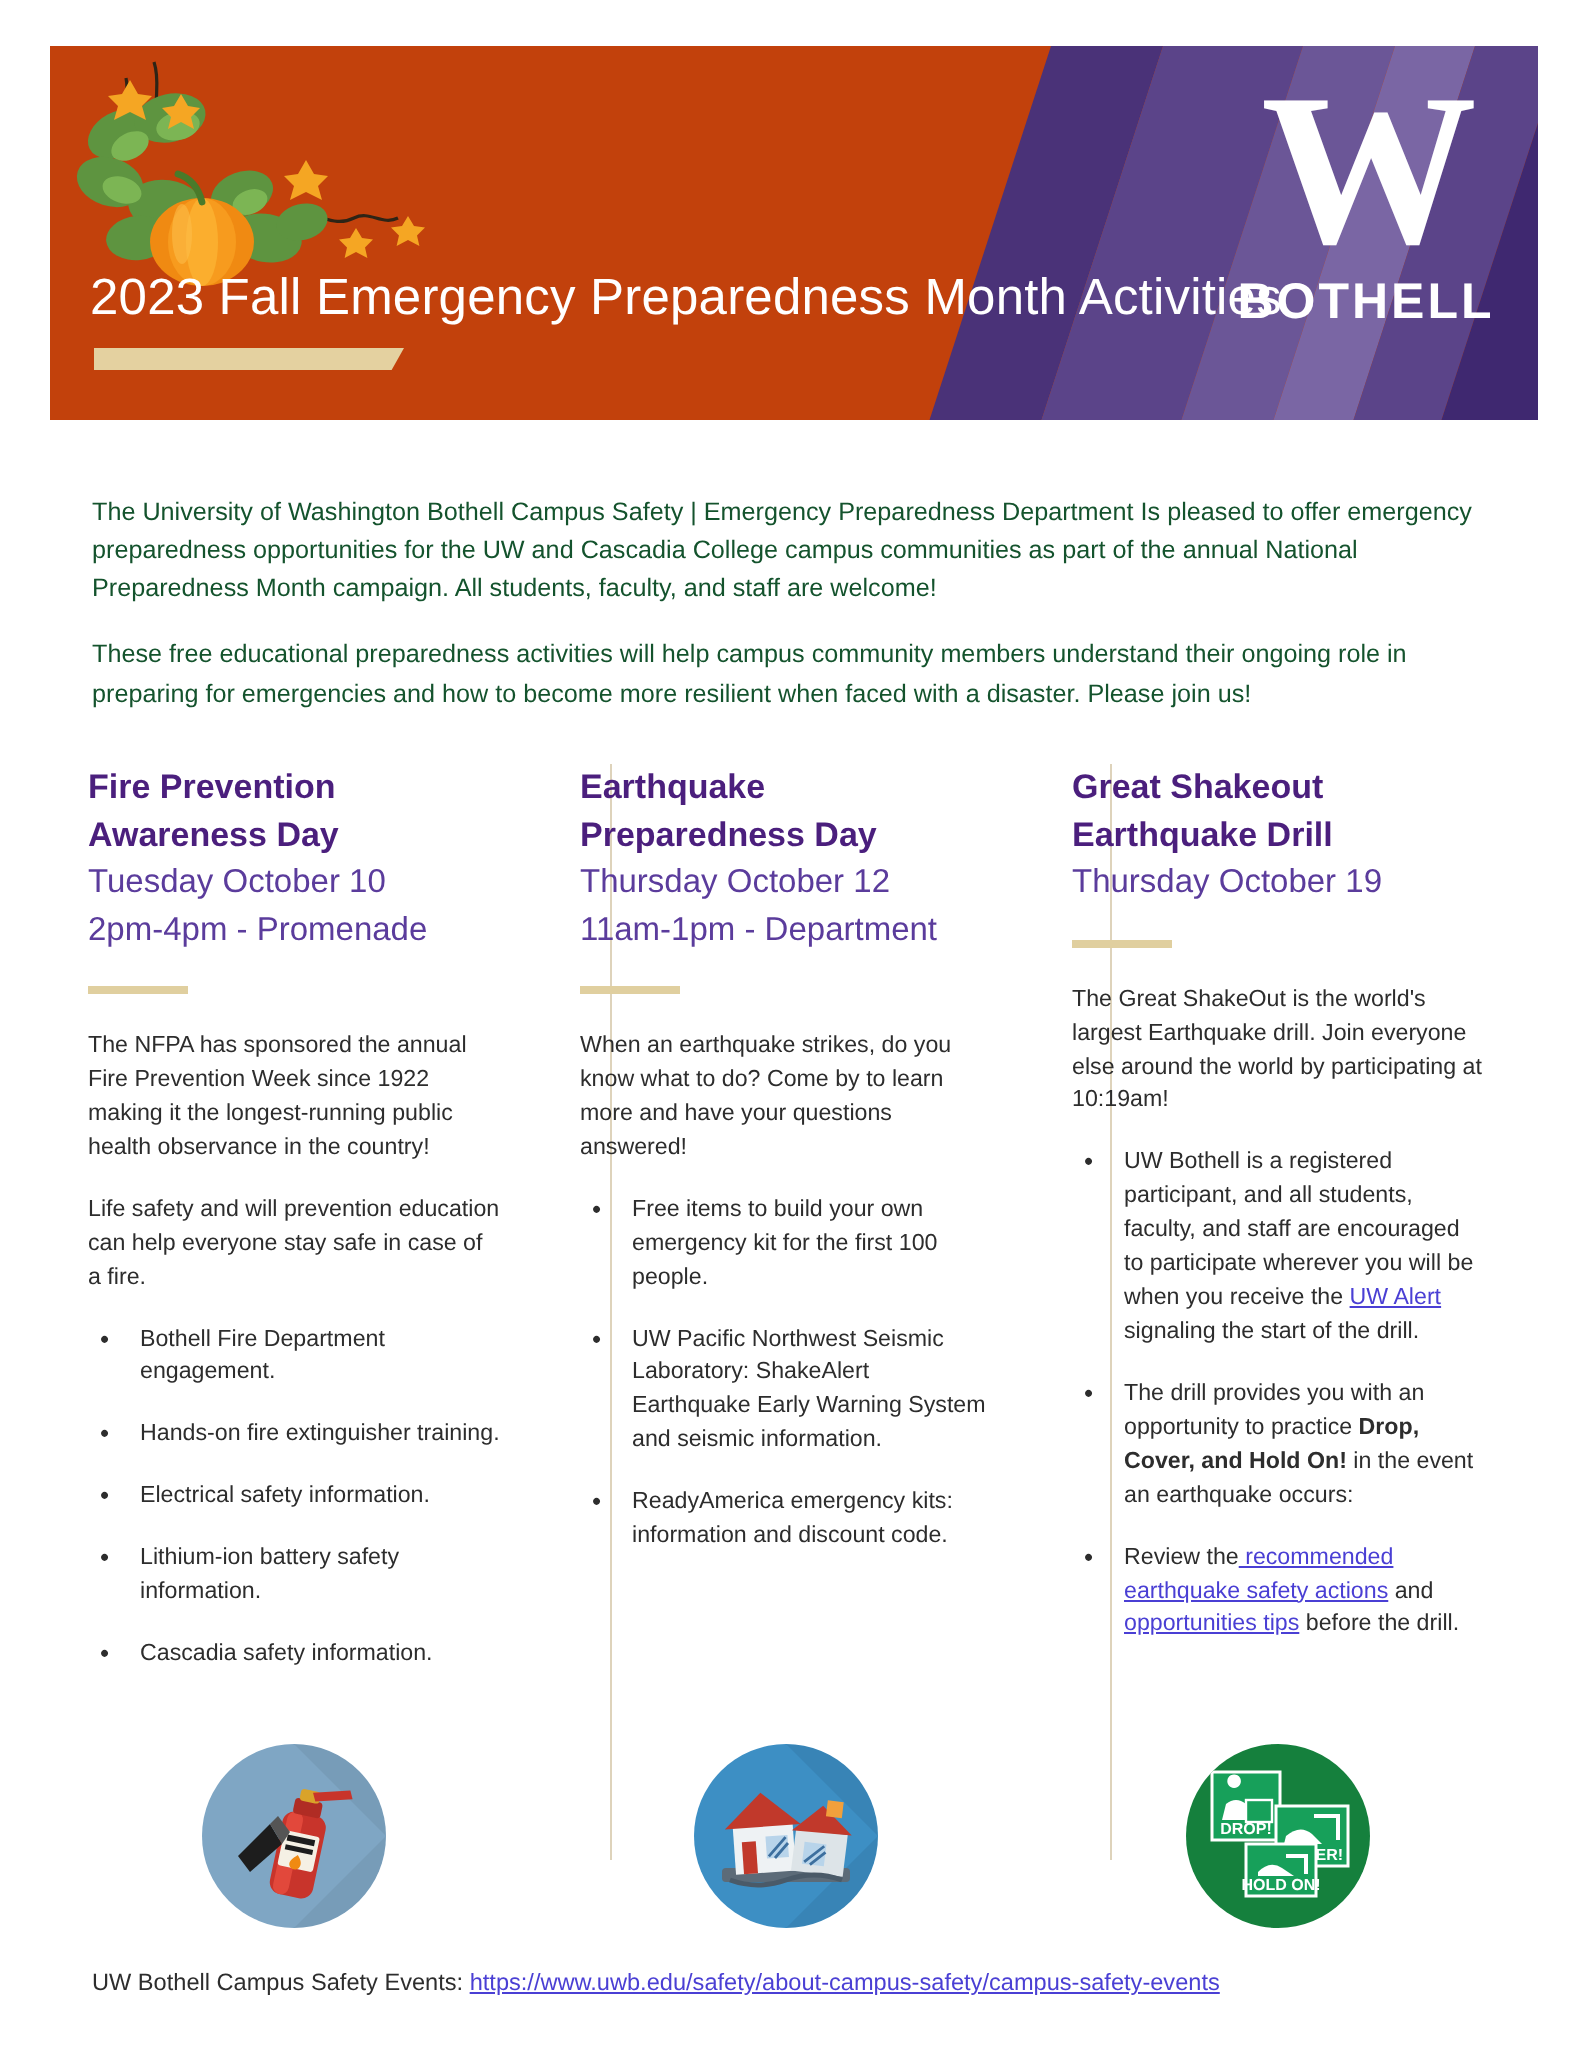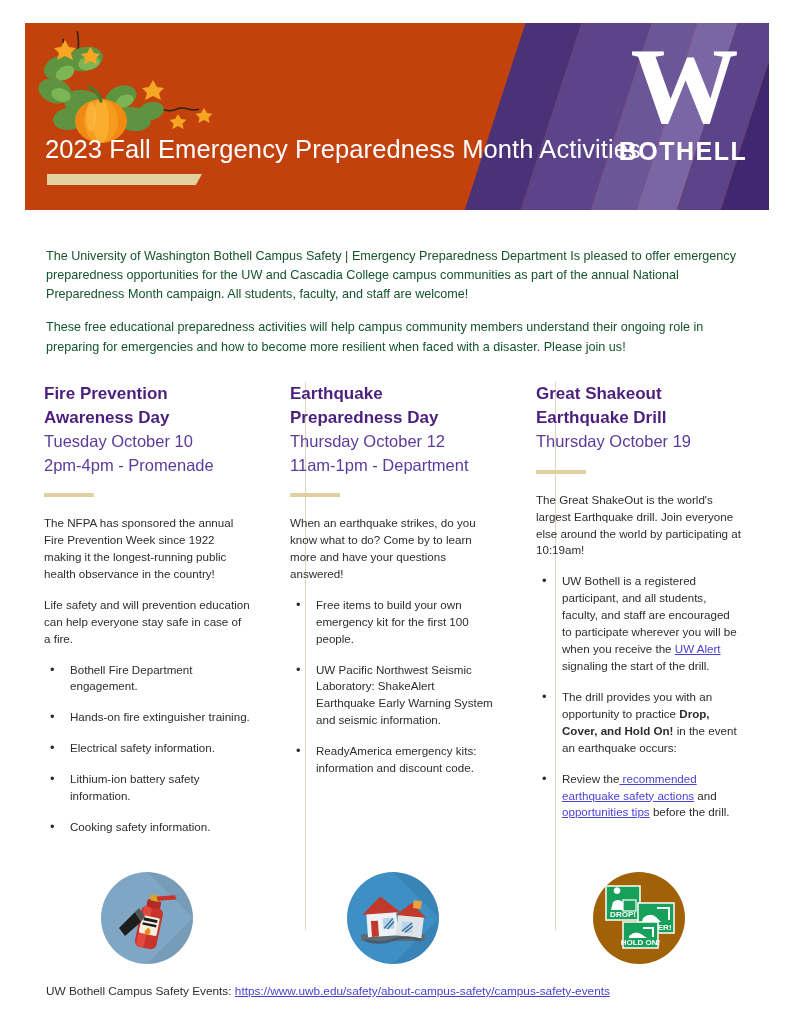--- a/index.html
+++ b/index.html
@@ -201,21 +201,21 @@
   .icon-cell + .icon-cell { padding-left: 28px; }
   .circle {
     width: 92px;
     height: 92px;
     border-radius: 50%;
     position: relative;
     overflow: hidden;
   }
   .c-fire  { background: #7fa6c4; }
   .c-quake { background: #3d8fc4; }
-  .c-drop  { background: #a16207; }
+  .c-drop  { background: #15803d; }
 
   
   .footer {
     position: absolute;
     left: 46px;
     top: 984px;
     color: #2d2d2d;
     font-size: 11.8px;
   }
   .footer a { color: #4a3fd4; text-decoration: underline; }
@@ -297,21 +297,21 @@
     <div class="col-sub">2pm-4pm - Promenade</div>
     <div class="col-accent"></div>
     <div class="col-body">
       <p>The NFPA has sponsored the annual Fire Prevention Week since 1922 making it the longest-running public health observance in the country!</p>
       <p>Life safety and will prevention education can help everyone stay safe in case of a fire.</p>
       <ul>
         <li>Bothell Fire Department engagement.</li>
         <li>Hands-on fire extinguisher training.</li>
         <li>Electrical safety information.</li>
         <li>Lithium-ion battery safety information.</li>
-        <li>Cooking safety information.</li>
+        <li>Cascadia safety information.</li>
       </ul>
     </div>
   </div>
 
   <div class="col">
     <div class="col-title">Earthquake</div>
     <div class="col-title">Preparedness Day</div>
     <div class="col-sub">Thursday October 12</div>
     <div class="col-sub">11am-1pm - Department</div>
     <div class="col-accent"></div>

